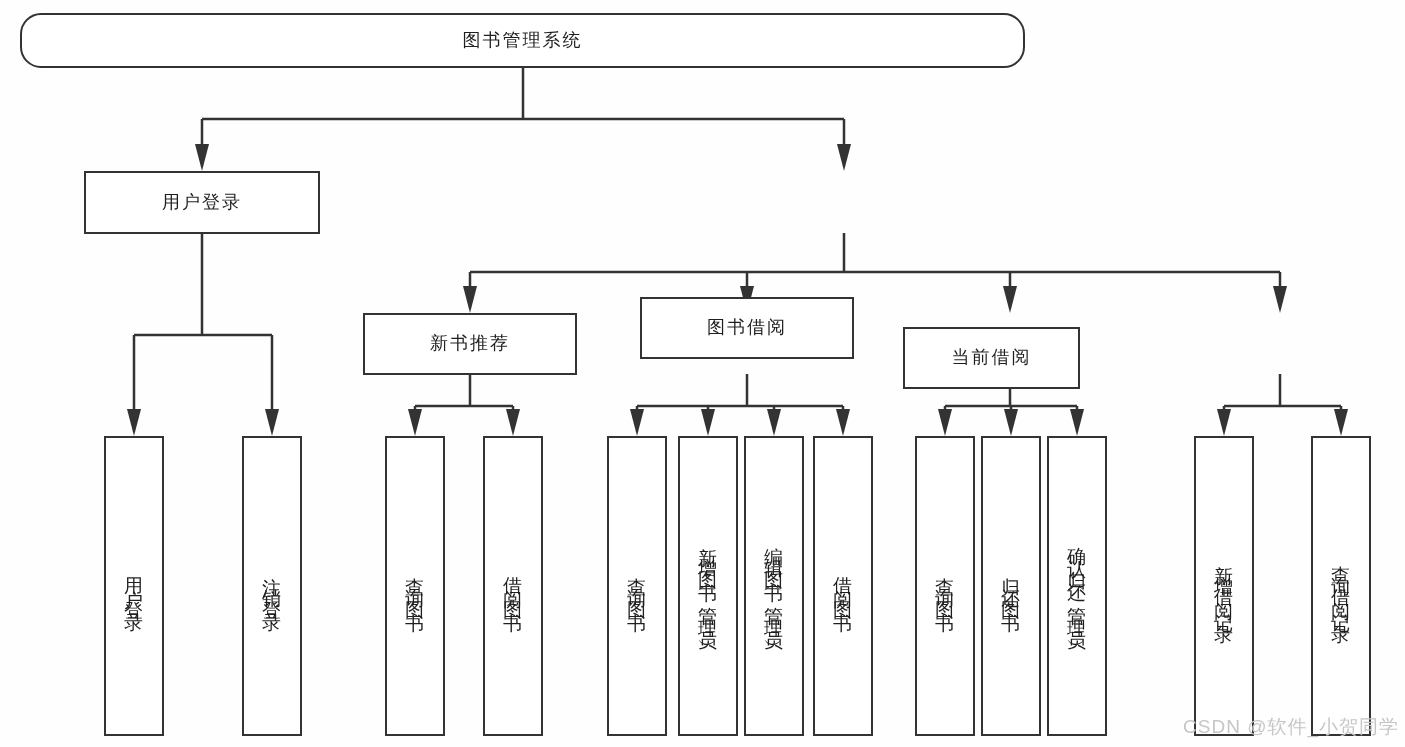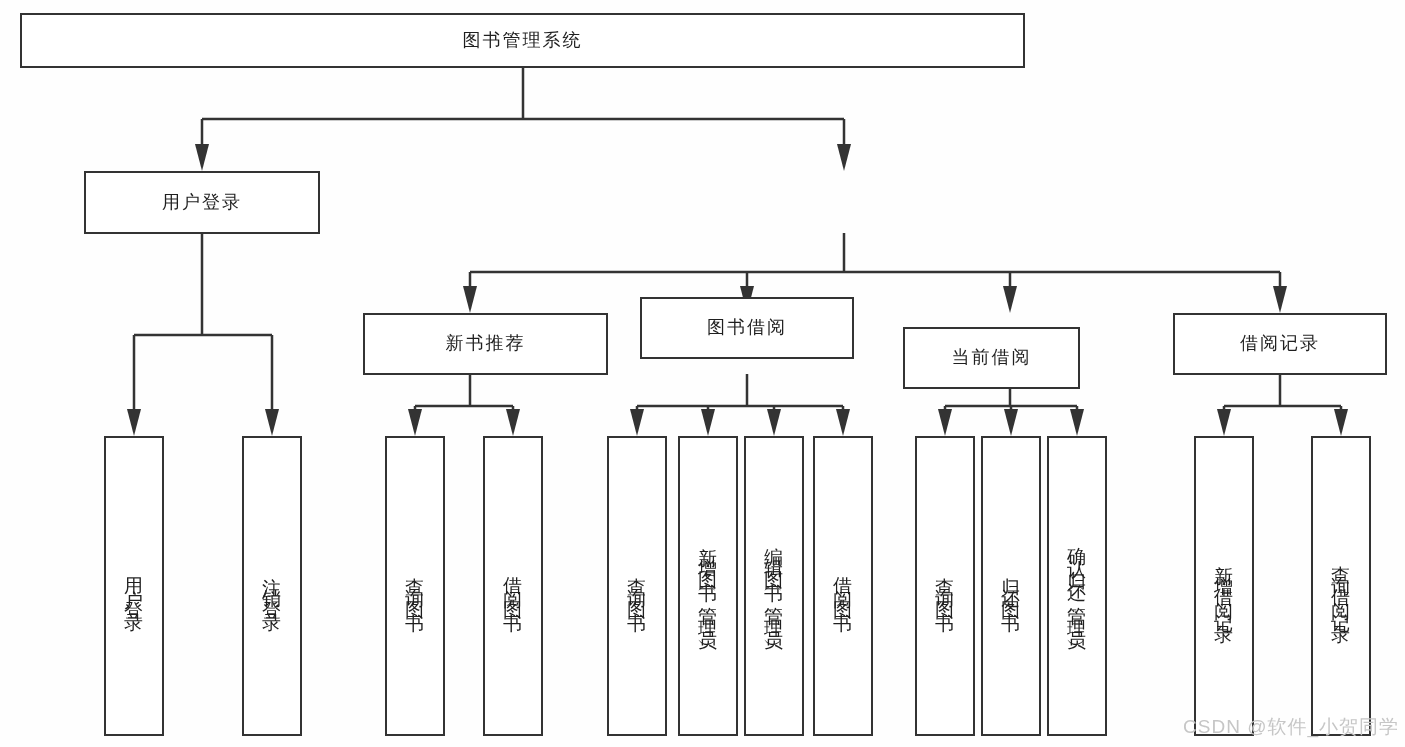--- a/index.html
+++ b/index.html
@@ -28,21 +28,21 @@
     color: #1f1f1f;
     display: flex;
     align-items: center;
     justify-content: center;
     font-size: 18px;
     letter-spacing: 2px;
     line-height: 1.2;
     white-space: nowrap;
     z-index: 2;
   }
-  .box.root  { font-size: 18px; }
+  .box.root  { font-size: 18px; border-radius: 21px; }
   .box.leaf {
     writing-mode: vertical-lr;
     text-orientation: mixed;
     font-size: 19px;
     letter-spacing: 12px;
     line-height: 1;
     white-space: normal;
   }
   .watermark {
     position: absolute;
@@ -90,24 +90,23 @@
       <polygon points="1070,409 1084,409 1077,436"></polygon>
       <polygon points="1217,409 1231,409 1224,436"></polygon>
       <polygon points="1334,409 1348,409 1341,436"></polygon>
     </g>
   </svg>
 
   <div class="box root" style="left:20px; top:13px; width:1005px; height:55px">图书管理系统</div>
 
   <div class="box" style="left:84px; top:171px; width:236px; height:63px">用户登录</div>
 
-  <div class="box" style="left:363px; top:313px; width:245px; height:62px">新书推荐</div>
+  <div class="box" style="left:363px; top:313px; width:214px; height:62px">新书推荐</div>
   <div class="box" style="left:640px; top:297px; width:214px; height:62px">图书借阅</div>
   <div class="box" style="left:903px; top:327px; width:177px; height:62px">当前借阅</div>
-  <div class="box" style="left:1173px; top:313px; width:214px; height:62px">借阅记录</div>
 
   <div class="box leaf" style="left:104px; top:436px; width:60px; height:300px">用户登录</div>
   <div class="box leaf" style="left:242px; top:436px; width:60px; height:300px">注销登录</div>
 
   <div class="box leaf" style="left:385px; top:436px; width:60px; height:300px">查询图书</div>
   <div class="box leaf" style="left:483px; top:436px; width:60px; height:300px">借阅图书</div>
 
   <div class="box leaf" style="left:607px; top:436px; width:60px; height:300px">查询图书</div>
   <div class="box leaf" style="left:678px; top:436px; width:60px; height:300px">新增图书（管理员）</div>
   <div class="box leaf" style="left:744px; top:436px; width:60px; height:300px">编辑图书（管理员）</div>

